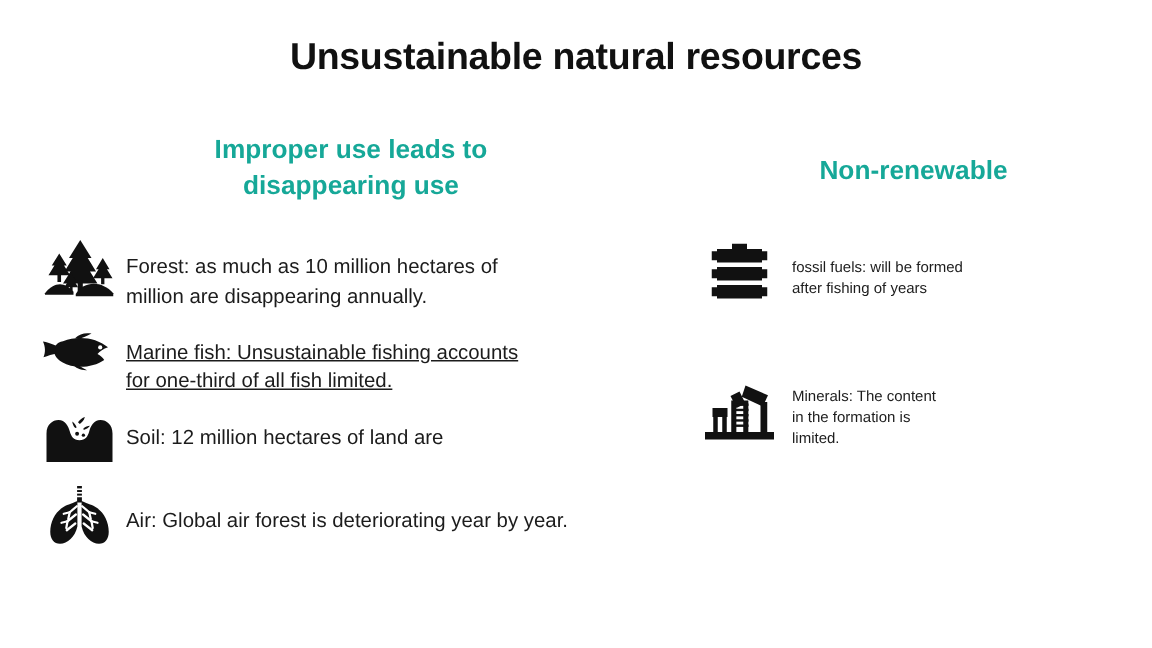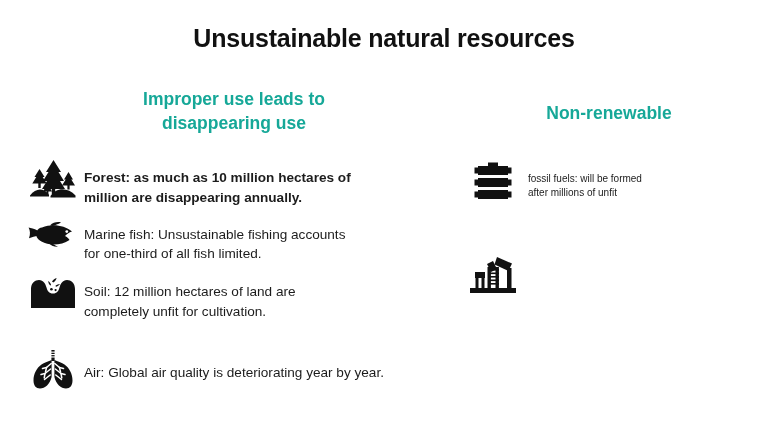--- a/index.html
+++ b/index.html
@@ -84,21 +84,21 @@
   }
   .column-left .items { margin-top: 23px; }
   .column-right .items { margin-top: 36px; }
 
   .item {
     display: flex;
     flex-direction: row;
     align-items: flex-start;
   }
   .column-left .item { margin-bottom: 14px; }
-  .column-left .item-soil { margin-bottom: 28px; }
+  .column-left .item-soil { margin-bottom: 12px; }
   .column-right .item { margin-bottom: 48px; }
 
   .item-icon {
     flex: 0 0 auto;
     width: 62px;
     display: flex;
     align-items: center;
     justify-content: center;
   }
   .item-icon svg { display: block; }
@@ -109,22 +109,22 @@
     line-height: 1.42;
     color: #1c1c1c;
     padding-top: 7px;
   }
   .item-text .line { display: block; white-space: nowrap; }
 
   .column-right .item-icon { width: 70px; }
   .column-right .item-text { font-size: 10px; padding-top: 5px; }
 
   
-  .item-forest  .item-text { padding-top: 10px; font-weight: bold; }
-  .item-fish    .item-text { padding-top: 4px; }
+  .item-forest  .item-text { padding-top: 10px; }
+  .item-fish    .item-text { padding-top: 4px; text-decoration: underline; }
   .item-soil    .item-text { padding-top: 5px; }
   .item-air     .item-text { padding-top: 14px; }
   .item-fossil  .item-text { padding-top: 10px; }
   .item-mineral .item-text { padding-top: 4px; }
 </style>
 </head>
 <body>
 
 <div class="slide">
 
@@ -190,21 +190,20 @@
                 <path d="M22 4.5 C23.2 2.8 24.8 1.6 26.6 1 C26 3 24.8 4.6 23.2 5.6 Z"></path>
                 <path d="M20.2 8.4 C19 7.2 18.3 5.7 18.2 4 C19.6 5 20.6 6.4 21.1 8 Z"></path>
                 <path d="M25.6 8.6 C26.9 7.6 28.4 7 30 6.9 C28.9 8.3 27.4 9.3 25.8 9.7 Z"></path>
                 <circle cx="21.4" cy="12.2" r="1.3"></circle>
                 <circle cx="25.6" cy="13.1" r="1.1"></circle>
               </g>
             </svg>
           </span>
           <span class="item-text">
             <span class="line">Soil: 12 million hectares of land are</span>
-            <span class="line">completely unfit for cultivation.</span>
           </span>
         </li>
 
         <li class="item item-air">
           <span class="item-icon">
             <svg width="44" height="42" viewBox="0 0 44 42" aria-hidden="true">
               <g fill="#111111">
                 <rect x="20.4" y="1" width="3.2" height="11"></rect>
                 <rect x="19.2" y="2.6" width="5.6" height="1.1" fill="#ffffff"></rect>
                 <rect x="19.2" y="5.0" width="5.6" height="1.1" fill="#ffffff"></rect>
@@ -224,21 +223,21 @@
                   <path d="M28.5 18.5 L29.5 23"></path>
                   <path d="M24.4 20 L30 24.5"></path>
                   <path d="M30 24.5 L34 25.5"></path>
                   <path d="M30 24.5 L30.8 29"></path>
                   <path d="M24.8 26 L30.5 30.5"></path>
                 </g>
               </g>
             </svg>
           </span>
           <span class="item-text">
-            <span class="line">Air: Global air quality is deteriorating year by year.</span>
+            <span class="line">Air: Global air forest is deteriorating year by year.</span>
           </span>
         </li>
 
       </ul>
     </div>
 
     <div class="column column-right">
 
       <div class="column-heading">Non-renewable</div>
 
@@ -256,21 +255,21 @@
                 <rect x="1.5" y="17.5" width="3.5" height="6"></rect>
                 <rect x="35" y="17.5" width="3.5" height="6"></rect>
                 <rect x="5" y="28" width="30" height="9"></rect>
                 <rect x="1.5" y="29.5" width="3.5" height="6"></rect>
                 <rect x="35" y="29.5" width="3.5" height="6"></rect>
               </g>
             </svg>
           </span>
           <span class="item-text">
             <span class="line">fossil fuels: will be formed</span>
-            <span class="line">after millions of unfit</span>
+            <span class="line">after fishing of years</span>
           </span>
         </li>
 
         <li class="item item-mineral">
           <span class="item-icon">
             <svg width="52" height="42" viewBox="0 0 52 42" aria-hidden="true">
               <g fill="#111111">
                 <path d="M30 3 L45 9.5 L41.5 17 L27.5 10.5 Z"></path>
                 <rect x="40" y="14" width="4.5" height="20"></rect>
                 <path d="M20 10 L26 7 L30 15 L24 18 Z"></path>
@@ -283,19 +282,24 @@
                   <rect x="21" y="25.5" width="11" height="1.6"></rect>
                   <rect x="21" y="29" width="11" height="1.6"></rect>
                 </g>
                 <rect x="8" y="18" width="10" height="6"></rect>
                 <rect x="8.5" y="23" width="3" height="11"></rect>
                 <rect x="14.5" y="23" width="3" height="11"></rect>
                 <rect x="3" y="34" width="46" height="5"></rect>
               </g>
             </svg>
           </span>
+          <span class="item-text">
+            <span class="line">Minerals: The content</span>
+            <span class="line">in the formation is</span>
+            <span class="line">limited.</span>
+          </span>
         </li>
 
       </ul>
     </div>
 
   </div>
 </div>
 
 </body></html>

